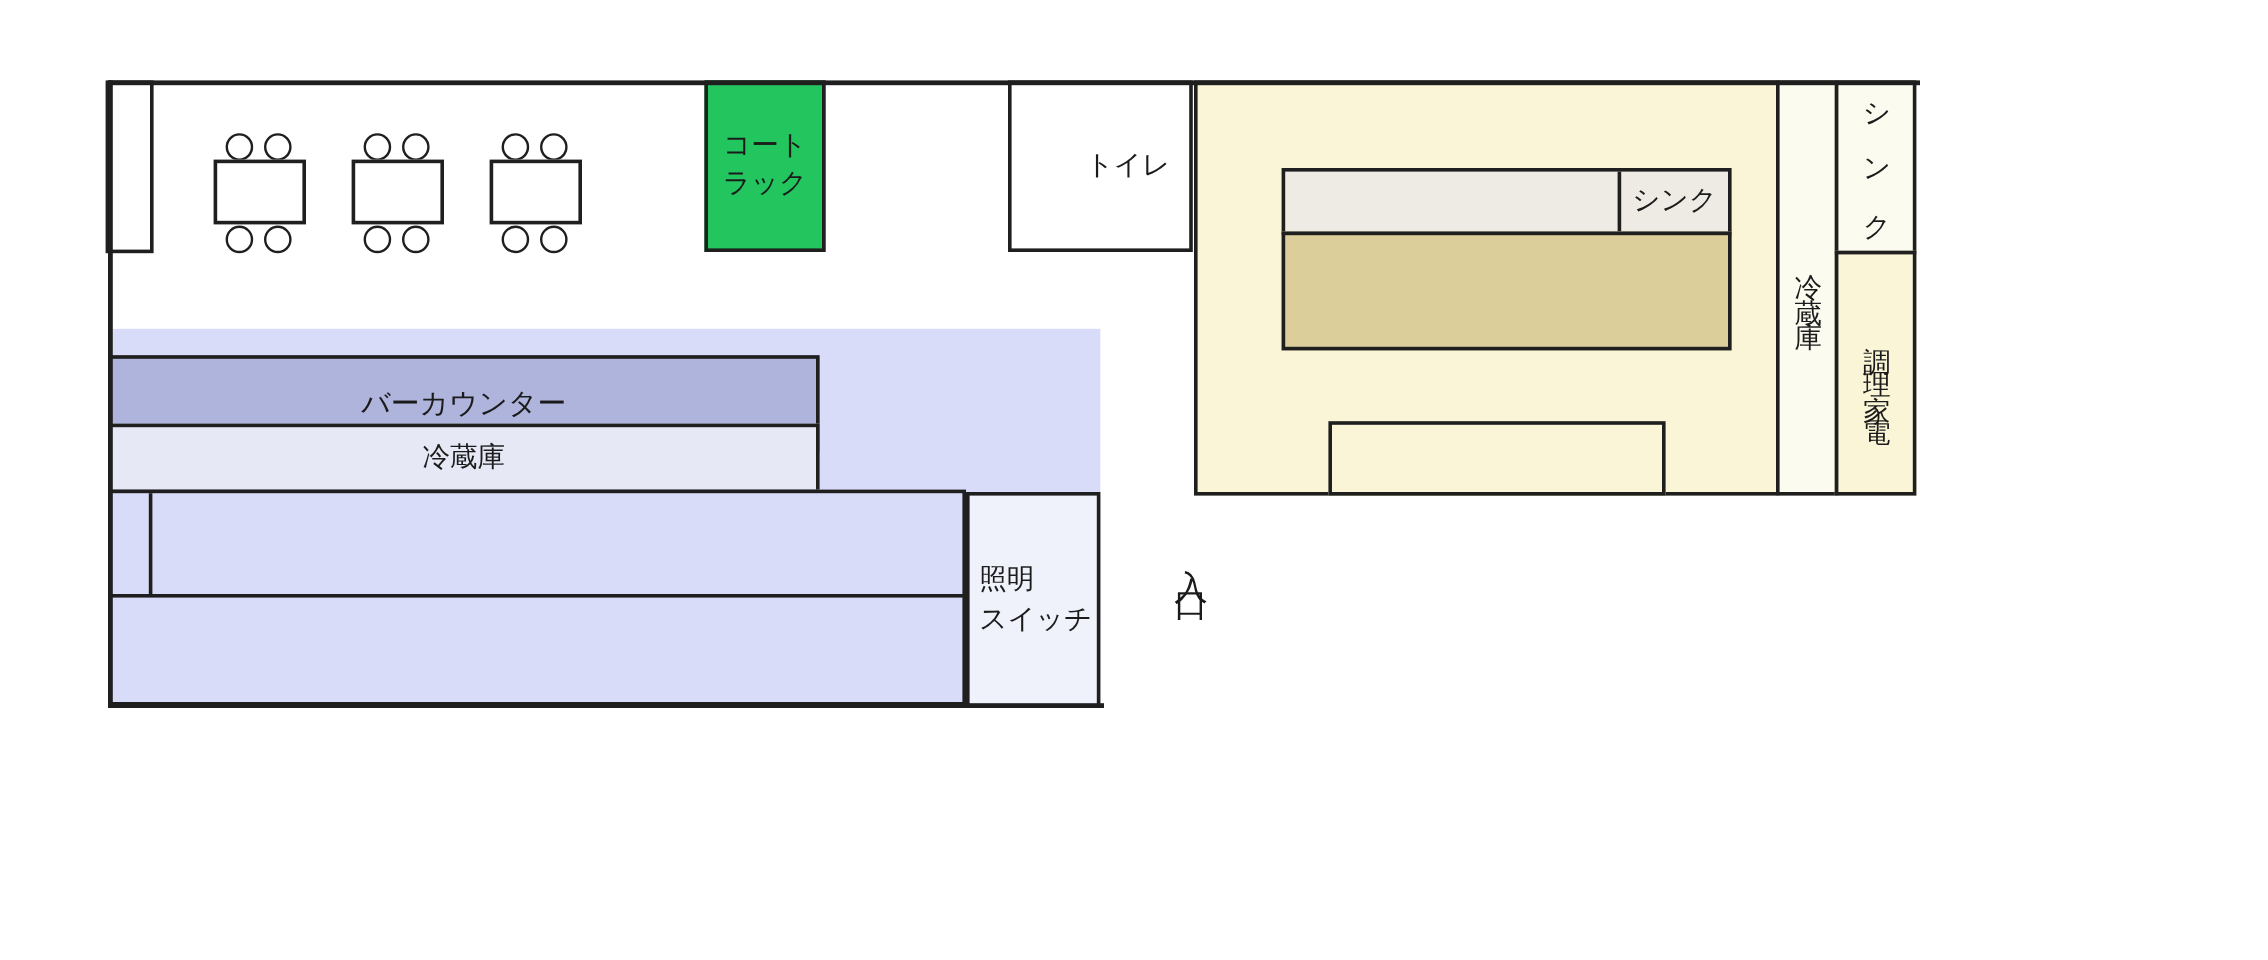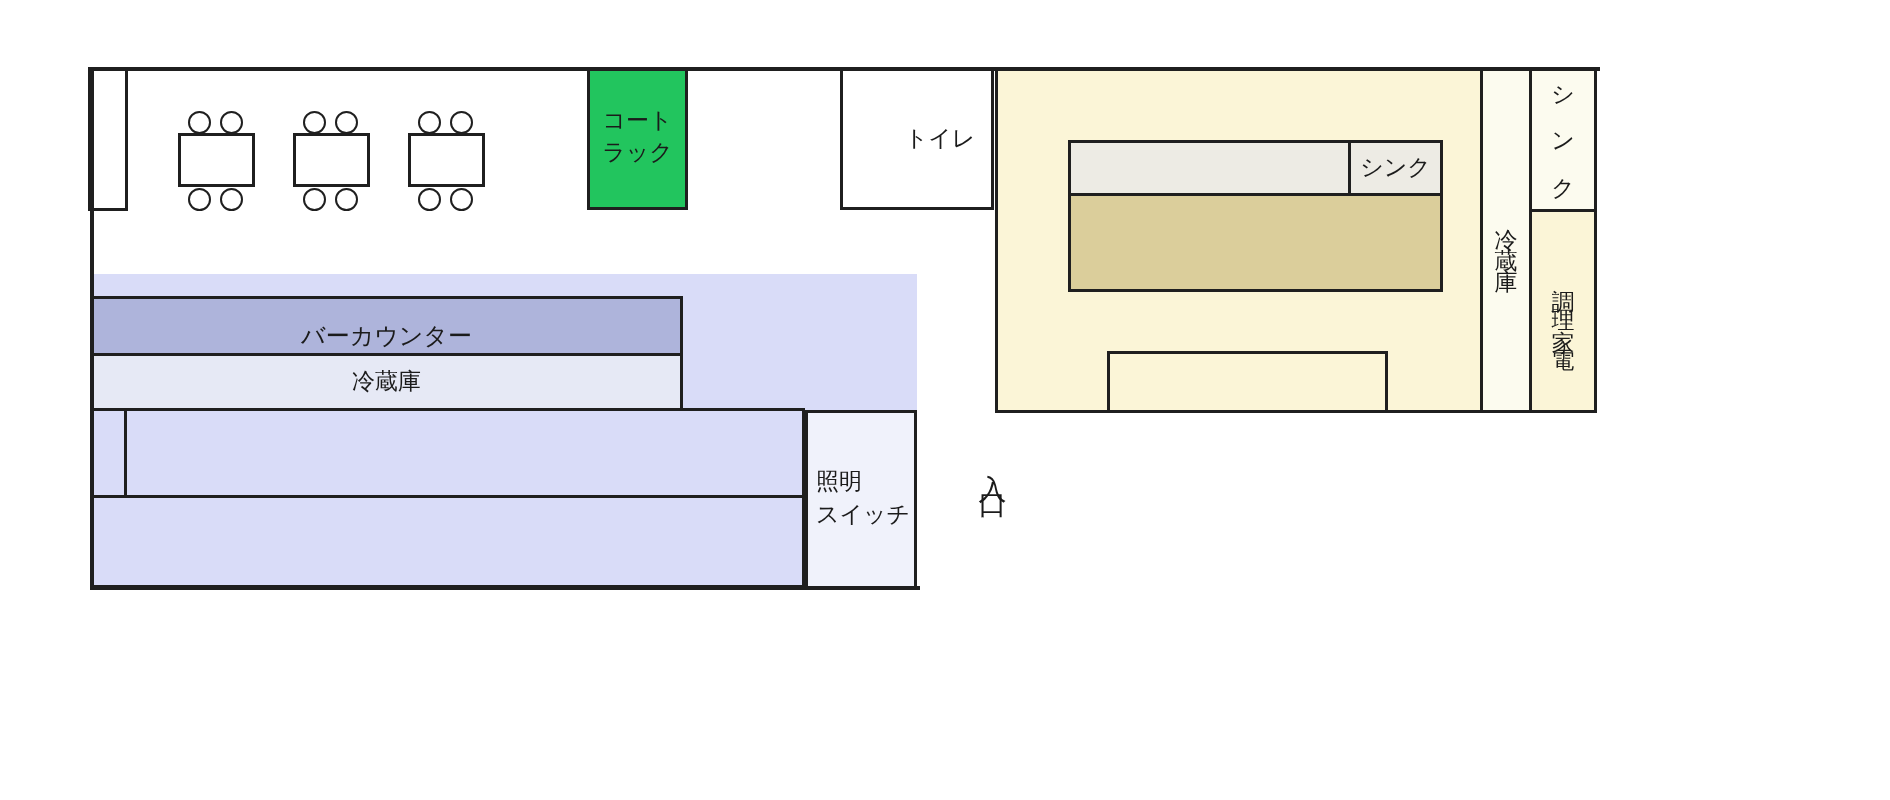--- a/index.html
+++ b/index.html
@@ -64,21 +64,20 @@
     width: 92px;
     border-left: 3px solid var(--wall, #1f1f1f);
     display: flex; align-items: center; justify-content: center;
     font-size: 23px;
   }
   .switch-label {
     justify-content: flex-start;
     text-align: left;
     padding-left: 8px;
     line-height: 1.42;
-    font-family: Liberation Mono, monospace;
   }
   .entrance {
     position: absolute;
     font-size: 28px;
     letter-spacing: 22px;
     writing-mode: vertical-rl;
     text-orientation: upright;
     z-index: 4;
   }
 </style>

